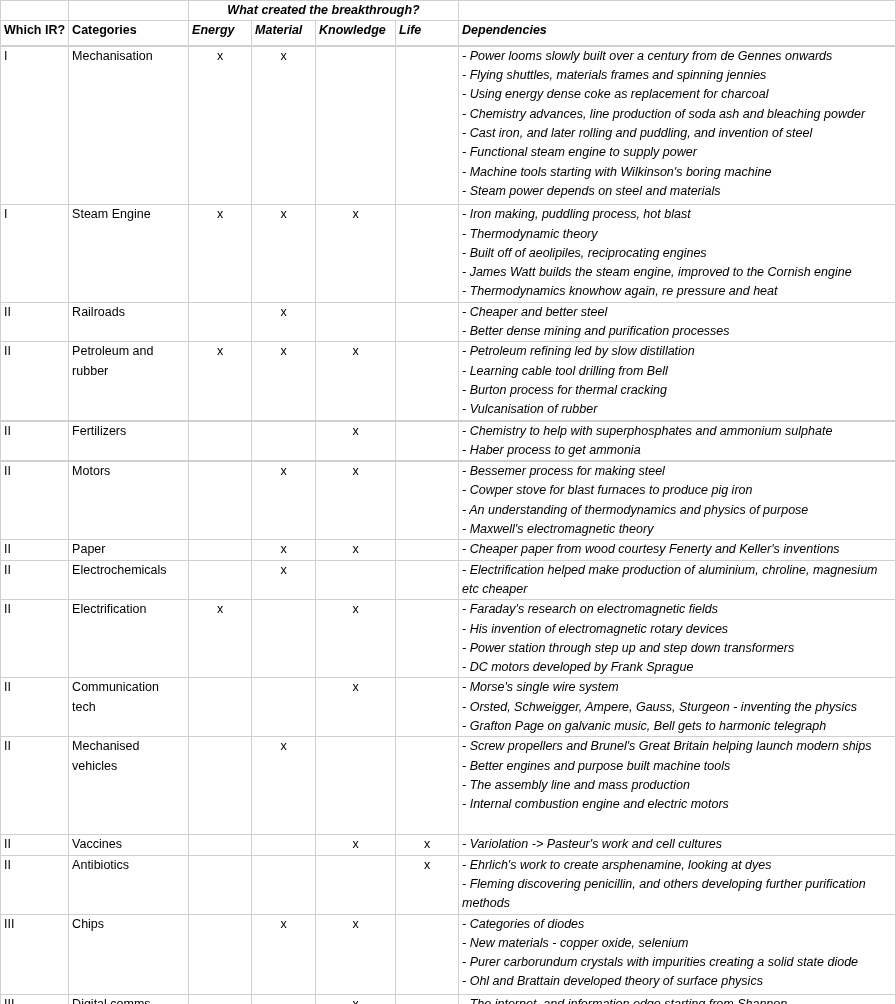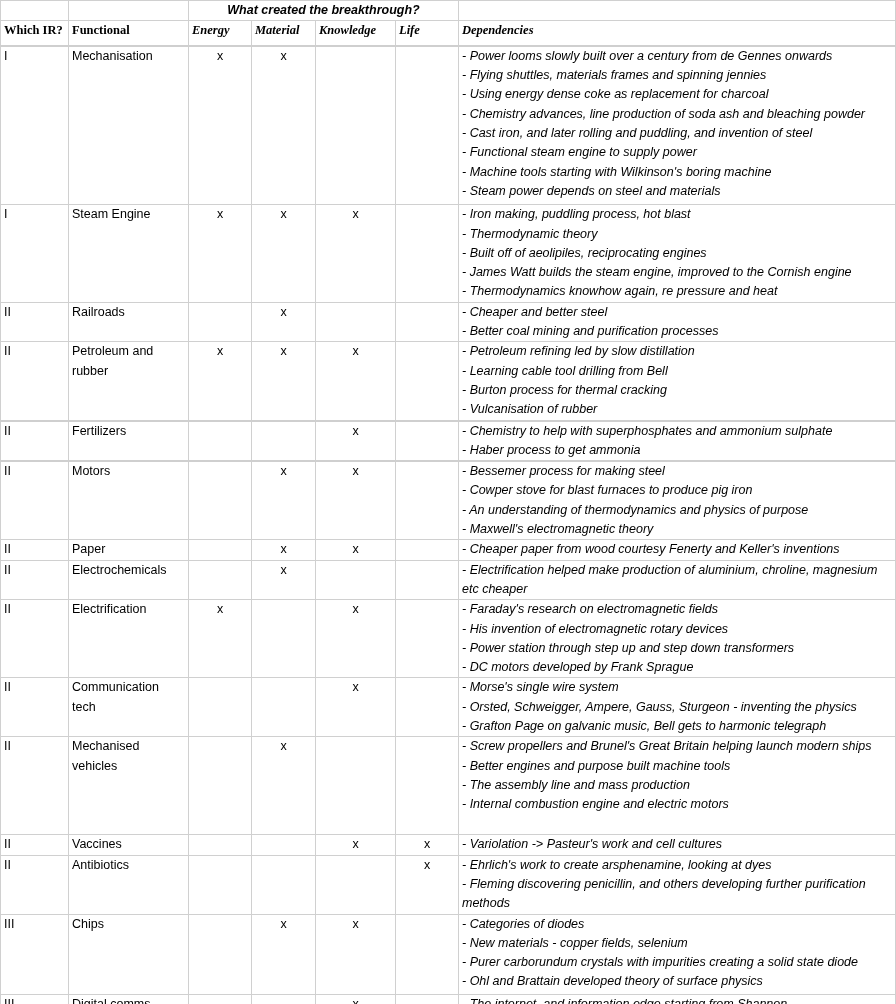--- a/index.html
+++ b/index.html
@@ -2,21 +2,21 @@
 <html><head>
 <meta charset="utf-8">
 <style>
   html, body { margin: 0; padding: 0; background: #ffffff; }
   body { width: 896px; height: 1004px; overflow: hidden; position: relative;
          font-family: "Liberation Sans", "DejaVu Sans", sans-serif; color: #000; }
   table { border-collapse: collapse; table-layout: fixed; position: absolute; left: 0; top: 0; }
   td { border: 1px solid #d0d0d0; padding: 0 3px; vertical-align: top;
        font-size: 12.5px; line-height: 19.3px; overflow: hidden; white-space: nowrap; }
   td.wrap { white-space: normal; }
-  td.hdr { font-weight: bold; font-family: Liberation Serif, serif; }
+  td.hdr { font-weight: bold; }
   td.ital { font-style: italic; }
   td.center { text-align: center; }
   .group-title { font-weight: bold; font-style: italic; text-align: center; }
   .dep-line { display: block; font-style: italic; white-space: normal; }
   tr.thick td { border-bottom: 2px solid #cfcfcf; }
 </style>
 </head>
 <body>
 
 <table>
@@ -31,21 +31,21 @@
   </colgroup>
   <thead>
     <tr style="height:20px">
       <td></td>
       <td></td>
       <td colspan="4" class="group-title">What created the breakthrough?</td>
       <td></td>
     </tr>
     <tr style="height:25px" class="thick">
       <td class="hdr">Which IR?</td>
-      <td class="hdr">Functional</td>
+      <td class="hdr">Categories</td>
       <td class="hdr ital">Energy</td>
       <td class="hdr ital">Material</td>
       <td class="hdr ital">Knowledge</td>
       <td class="hdr ital">Life</td>
       <td class="hdr ital">Dependencies</td>
     </tr>
   </thead>
   <tbody id="tbody">
       <tr style="height: 159px;">
         <td>I</td>
@@ -82,21 +82,21 @@
       </tr>
       <tr style="height: 39px;">
         <td>II</td>
         <td class="wrap">Railroads</td>
         <td class="center"></td>
         <td class="center">x</td>
         <td class="center"></td>
         <td class="center"></td>
         <td class="wrap">
           <span class="dep-line">- Cheaper and better steel</span>
-          <span class="dep-line">- Better coal mining and purification processes</span>
+          <span class="dep-line">- Better dense mining and purification processes</span>
         </td>
       </tr>
       <tr class="thick" style="height: 76px;">
         <td>II</td>
         <td class="wrap">Petroleum and rubber</td>
         <td class="center">x</td>
         <td class="center">x</td>
         <td class="center">x</td>
         <td class="center"></td>
         <td class="wrap">
@@ -220,21 +220,21 @@
       </tr>
       <tr style="height: 80px;">
         <td>III</td>
         <td class="wrap">Chips</td>
         <td class="center"></td>
         <td class="center">x</td>
         <td class="center">x</td>
         <td class="center"></td>
         <td class="wrap">
           <span class="dep-line">- Categories of diodes</span>
-          <span class="dep-line">- New materials - copper fields, selenium</span>
+          <span class="dep-line">- New materials - copper oxide, selenium</span>
           <span class="dep-line">- Purer carborundum crystals with impurities creating a solid state diode</span>
           <span class="dep-line">- Ohl and Brattain developed theory of surface physics</span>
         </td>
       </tr>
       <tr style="height: 20px;">
         <td>III</td>
         <td class="wrap">Digital comms</td>
         <td class="center"></td>
         <td class="center"></td>
         <td class="center">x</td>

